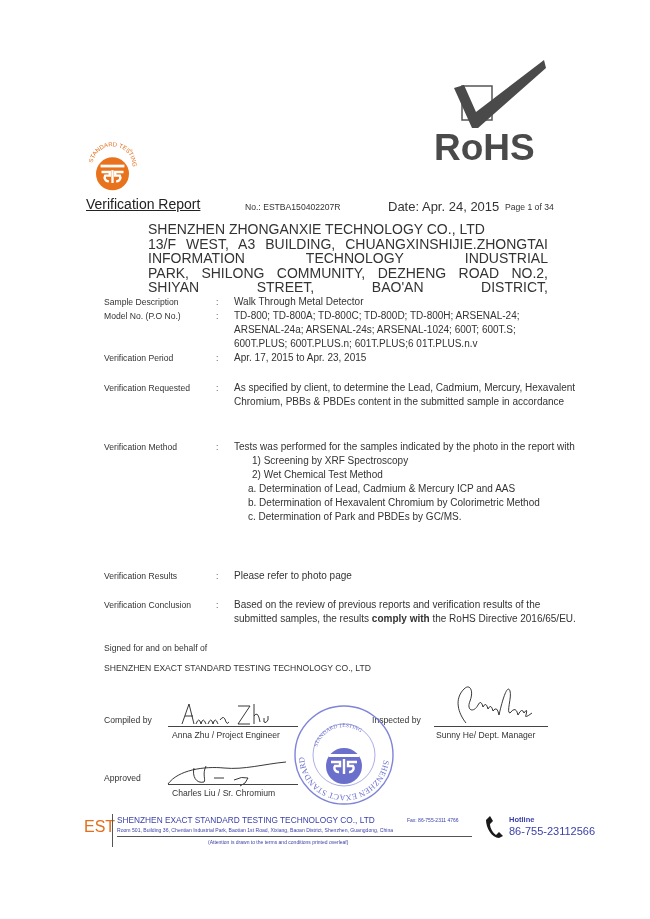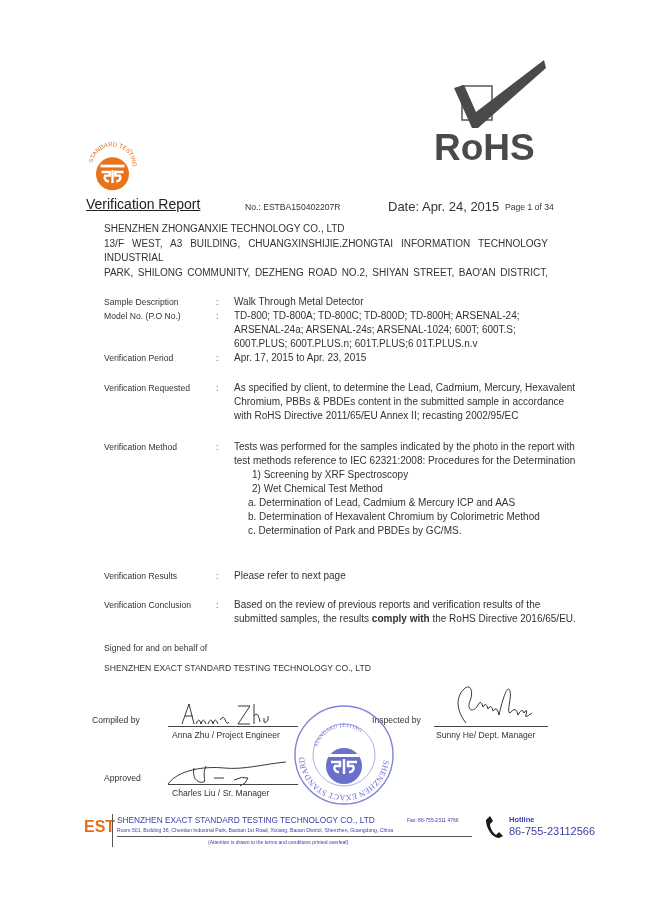--- a/index.html
+++ b/index.html
@@ -11,36 +11,36 @@
   
   #logo { left:85px; top:139px; width:55px; height:55px; }
   #rohs { left:432px; top:58px; width:120px; height:108px; }
   #report-title { left:86px; top:196px; font-size:14px; color:#222;text-decoration:underline; }
   #report-no { left:245px; top:200px; font-size:8.6px; }
   #report-date { left:388px; top:200px; font-size:13px; }
   #report-page { left:505px; top:200px; font-size:8.6px; }
 
   
   #client { left:104px; top:222px; width:444px; }
-  #client .line { font-size:10px; line-height:14.5px; color:#333; }
+  #client .line { font-size:14px; line-height:14.5px; color:#333;margin-left:44px; }
   #client .justify { text-align:justify; text-align-last:justify; white-space:normal; }
 
   
   .field { position:absolute; left:104px; width:450px; }
   .field .label { position:absolute; left:0; top:0; font-size:8.6px; line-height:14px; color:#333; }
   .field .colon { position:absolute; left:112px; top:0; font-size:8.6px; line-height:14px; color:#555; }
   .field .value { position:absolute; left:130px; top:0; width:320px; font-size:10px; line-height:14px; color:#333; }
   .value div { white-space:nowrap; }
   .ind1 { padding-left:8px;margin-left:10px; }
   .ind2 { padding-left:14px; }
 
   
   .sigline { position:absolute; height:0; border-top:1px solid #444; }
   .sigsvg { position:absolute; }
-  #est { left:84px; top:818px; font-size:16px; font-weight:bold; color:#e36e1b; }
+  #est { left:84px; top:818px; font-size:16px; font-weight:normal; color:#e36e1b; }
   #footer-divider-v { left:112px; top:814px; width:1px; height:33px; background:#555; }
   #footer-company { left:117px; top:815px; font-size:8.3px; color:#3a3fa8; }
   #footer-fax { left:407px; top:817px; font-size:5px; color:#3a3fa8; }
   #footer-address { left:117px; top:827px; font-size:5.1px; color:#3a3fa8; }
   #footer-hr { left:117px; top:836px; width:355px; height:1px; background:#555; }
   #footer-attention { left:208px; top:839px; font-size:5px; color:#3a3fa8; }
   #phone-icon { left:484px; top:815px; width:20px; height:24px; }
   #hotline-label { left:509px; top:815px; font-size:7.5px; font-weight:bold; color:#3a3fa8; }
   #hotline-number { left:509px; top:825px; font-size:11px; color:#3a3fa8; }
 </style>
@@ -97,76 +97,74 @@
   <span class="colon">:</span>
   <div class="value">Apr. 17, 2015 to Apr. 23, 2015</div>
 </div>
 
 <div class="field" style="top:381px;">
   <span class="label">Verification Requested</span>
   <span class="colon">:</span>
   <div class="value">
     <div>As specified by client, to determine the Lead, Cadmium, Mercury, Hexavalent</div>
     <div>Chromium, PBBs &amp; PBDEs content in the submitted sample in accordance</div>
-    <div>with RoHS Directive 2011/65/EU Annex II; recasting 2002/95/EC</div>
   </div>
 </div>
 
 <div class="field" style="top:440px;">
   <span class="label">Verification Method</span>
   <span class="colon">:</span>
   <div class="value">
     <div>Tests was performed for the samples indicated by the photo in the report with</div>
-    <div>test methods reference to IEC 62321:2008: Procedures for the Determination</div>
     <div class="ind1">1) Screening by XRF Spectroscopy</div>
     <div class="ind1">2) Wet Chemical Test Method</div>
     <div class="ind2">a.  Determination of Lead, Cadmium &amp; Mercury ICP and AAS</div>
     <div class="ind2">b.  Determination of Hexavalent Chromium by Colorimetric Method</div>
     <div class="ind2">c.  Determination of Park and PBDEs by GC/MS.</div>
   </div>
 </div>
 
 <div class="field" style="top:569px;">
   <span class="label">Verification Results</span>
   <span class="colon">:</span>
-  <div class="value">Please refer to next page</div>
+  <div class="value">Please refer to photo page</div>
 </div>
 
 <div class="field" style="top:598px;">
   <span class="label">Verification Conclusion</span>
   <span class="colon">:</span>
   <div class="value">
     <div>Based on the review of previous reports and verification results of the</div>
     <div><span>submitted samples, the results </span><b>comply with</b><span> the RoHS Directive 2016/65/EU.</span></div>
   </div>
 </div>
 
 <div class="abs txt" style="left:104px; top:641px;">Signed for and on behalf of</div>
 <div class="abs txt" style="left:104px; top:661px;">SHENZHEN EXACT STANDARD TESTING TECHNOLOGY CO., LTD</div>
 
-<div class="abs txt" style="left:92px; top:713px;">Compiled by</div>
+<div class="abs txt" style="left:104px; top:713px;">Compiled by</div>
 <svg class="sigsvg" style="left:180px; top:702px;" width="90" height="24" viewBox="0 0 90 24">
   <path d="M2,22 L9,2 L14,22 M5,14 h8 M16,22 q3,-8 5,0 q2,-8 5,0 M28,22 q3,-8 5,0 q2,-8 5,0 M40,18 q4,-6 6,2 q1,3 3,0 M58,4 h12 L58,22 h12 M74,2 v20 M74,14 q4,-6 6,6 M84,16 v4 q2,2 4,-2 v-4" fill="none" stroke="#222" stroke-width="0.9"></path>
 </svg>
 <div class="sigline" style="left:168px; top:726px; width:130px;"></div>
 <div class="abs txt" style="left:172px; top:728px;">Anna Zhu / Project Engineer</div>
 
 <div class="abs txt" style="left:372px; top:713px;">Inspected by</div>
 <svg class="sigsvg" style="left:448px; top:683px;" width="100" height="42" viewBox="0 0 100 42">
   <path d="M18,40 C10,30 6,16 16,6 C22,0 26,8 22,18 C18,28 26,30 30,22 q3,-6 5,2 q3,-6 5,2 q3,-6 5,2 q4,-6 6,4 C56,10 60,2 62,8 C64,14 58,30 62,30 q6,-8 8,2 q4,-8 6,-2 q4,-6 2,2 q-2,4 6,-2" fill="none" stroke="#222" stroke-width="0.9"></path>
 </svg>
 <div class="sigline" style="left:434px; top:726px; width:114px;"></div>
 <div class="abs txt" style="left:436px; top:728px;">Sunny He/ Dept. Manager</div>
 
 <div class="abs txt" style="left:104px; top:771px;text-align:right;">Approved</div>
 <svg class="sigsvg" style="left:164px; top:760px;" width="130" height="28" viewBox="0 0 130 28">
   <path d="M4,24 C14,10 40,6 60,8 C80,10 100,4 122,2 M30,8 C28,16 32,24 40,22 C42,20 38,14 42,6 M50,18 h10 M70,20 q8,-4 14,-2 q-2,6 -8,8" fill="none" stroke="#222" stroke-width="0.9"></path>
 </svg>
 <div class="sigline" style="left:168px; top:784px; width:130px;"></div>
-<div class="abs txt" style="left:172px; top:786px;">Charles Liu / Sr. Manager</div>
+<div class="abs txt" style="left:172px; top:786px;">Charles Liu / Sr. Chromium</div>
 
 <svg class="abs" style="left:293px; top:704px;" width="102" height="102" viewBox="0 0 102 102">
   <defs>
     <path id="sealOuter" d="M51,51 m-40,0 a40,40 0 1 1 80,0 a40,40 0 1 1 -80,0"></path>
     <path id="sealInner" d="M23,51 a28,28 0 0 1 56,0"></path>
   </defs>
   <circle cx="51" cy="51" r="49" fill="none" stroke="#6a6ed0" stroke-width="1.4" opacity="0.85"></circle>
   <circle cx="51" cy="51" r="31" fill="none" stroke="#6a6ed0" stroke-width="0.8" opacity="0.7"></circle>
   <text font-size="8.2" fill="#5b5fc7" font-family="Liberation Serif, serif" opacity="0.9"><textPath href="#sealOuter" startOffset="52%">SHENZHEN EXACT STANDARD TESTING TECHNOLOGY CO. LTD.</textPath></text>
   <text font-size="5.5" fill="#5b5fc7" font-family="Liberation Serif, serif" opacity="0.9"><textPath href="#sealInner" startOffset="8">STANDARD TESTING</textPath></text>

